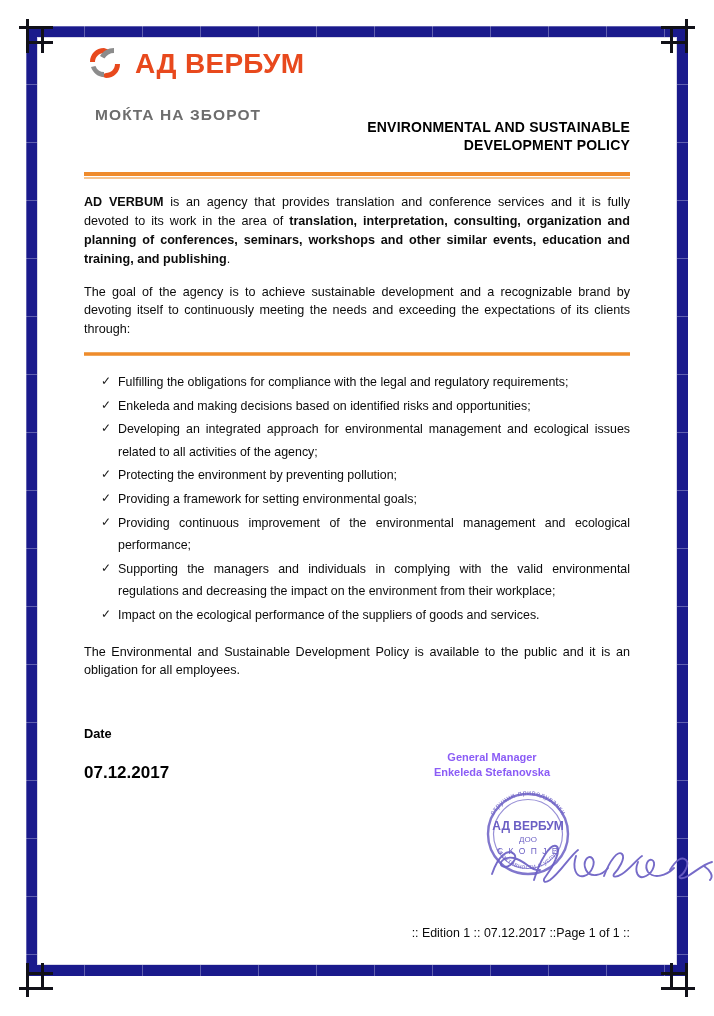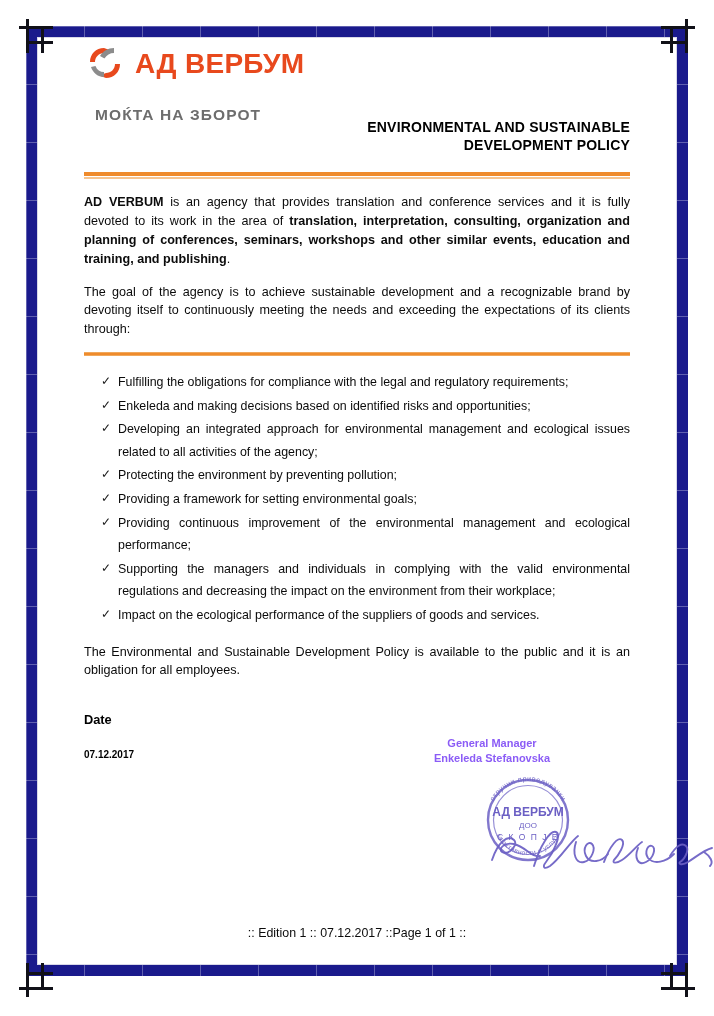--- a/index.html
+++ b/index.html
@@ -180,31 +180,31 @@
     flex: 1;
     text-align: justify;
     text-justify: inter-word;
   }
   .check-item.single .check-text { text-align: left; }
 
   .para-tight { margin-top: 6px; }
 
   
   .sig-zone {
-    margin-top: 32px;
+    margin-top: 46px;
     position: relative;
     height: 190px;
   }
   .date-label {
     font-size: 12.8px;
     font-weight: bold;
     color: #000;
   }
   .date-value {
-    font-size: 10px;
+    font-size: 17px;
     font-weight: bold;
     color: #000;
     margin-top: 22px;
   }
   .manager-block {
     position: absolute;
     right: 8px;
     top: 24px;
     width: 260px;
     text-align: center;
@@ -235,21 +235,21 @@
     height: 70px;
   }
   .signature-scribble svg { display: block; }
 
   
   .footer-note {
     position: absolute;
     left: 84px;
     top: 926px;
     width: 546px;
-    text-align: center;
+    text-align: right;
     font-size: 12.4px;
     color: #0b0b0b;
   }
 </style>
 </head>
 <body>
 
 <div class="page">
 
   <div class="border-frame"></div>

